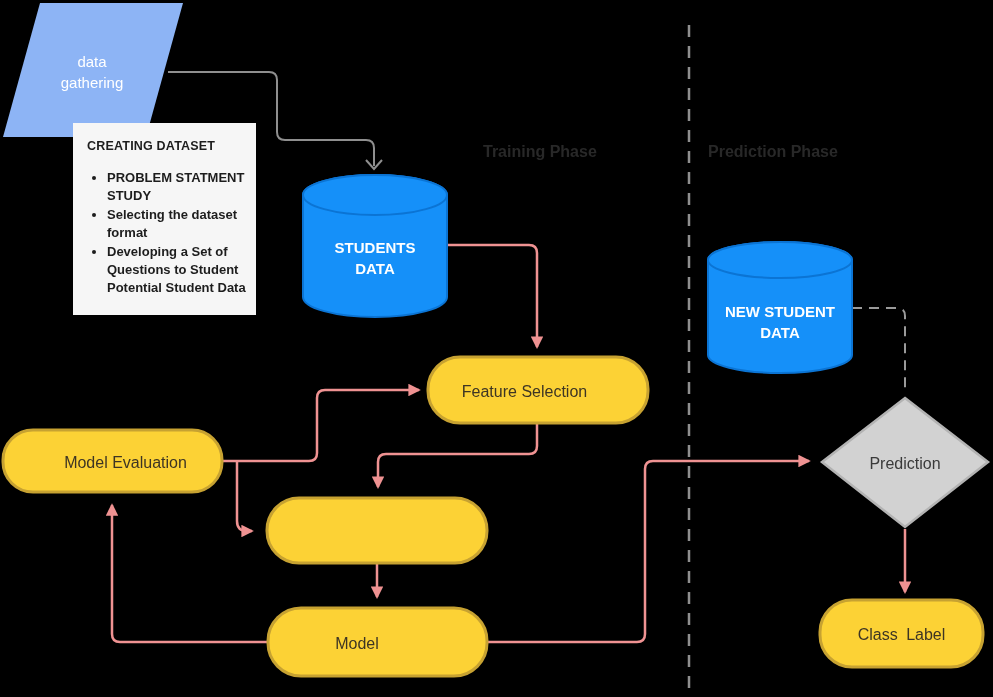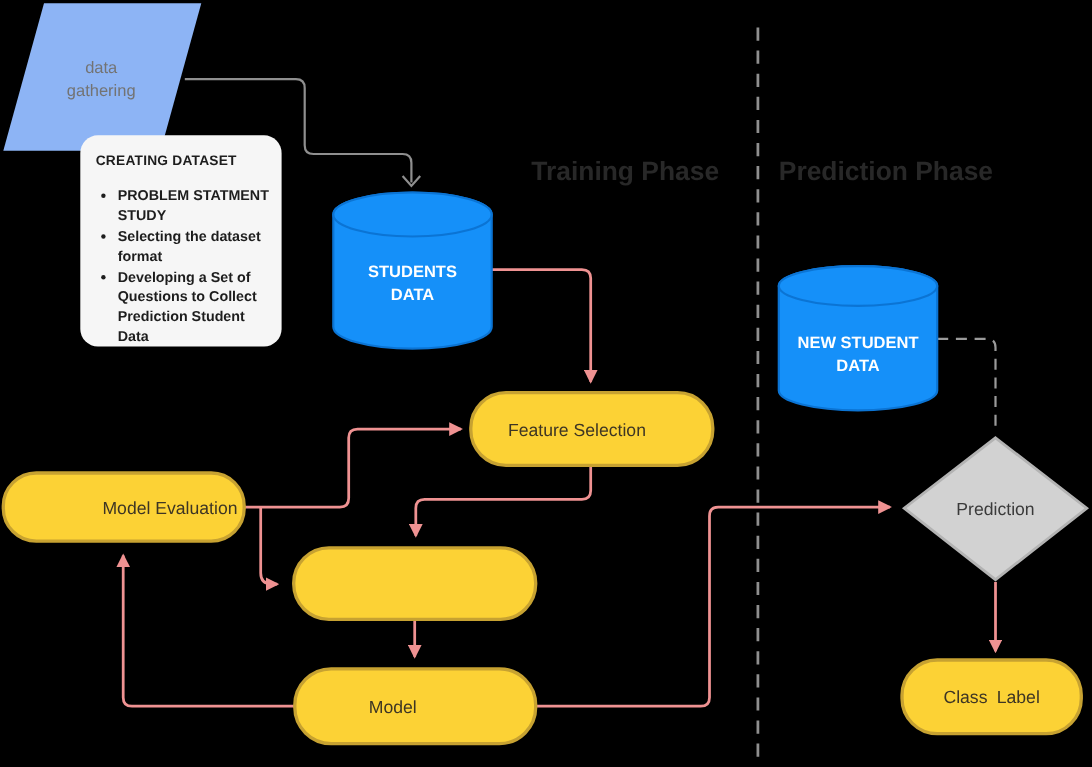--- a/index.html
+++ b/index.html
@@ -16,48 +16,47 @@
   .label {
     position: absolute;
     text-align: center;
     color: #3d3524;
     font-size: 16px;
     line-height: 1.3;
     pointer-events: none;
   }
   .phase-title {
     position: absolute;
-    font-size: 24px;
+    font-size: 16px;
     font-weight: 700;
     color: #282828;
     white-space: nowrap;
   }
   .white-label {
     color: #ffffff;
     font-size: 15px;
     font-weight: 600;
     line-height: 21px;
   }
   .dark-blue-label {
-    color: #737373;
+    color: #ffffff;
     font-size: 15px;
     font-weight: 400;
     line-height: 21px;
   }
   .gray-node-label { color: #3a3a3a; }
 
   #note-box {
     position: absolute;
     left: 73px; top: 123px;
     width: 183px; height: 192px;
     background: #f6f6f6;
     color: #1d1d1d;
     box-sizing: border-box;
     padding: 16px 10px 0 14px;
-    border-radius: 16px;
   }
   #note-box .note-title {
     font-size: 12.5px;
     font-weight: 700;
     letter-spacing: 0.2px;
   }
   #note-box ul {
     margin: 16px 0 0 0;
     padding-left: 20px;
   }
@@ -122,31 +121,31 @@
   <div class="phase-title" style="left:708px; top:143px;">Prediction Phase</div>
 
   <div class="label dark-blue-label" style="left:52px; top:51px; width:80px;">data gathering</div>
 
   <div class="label white-label" style="left:315px; top:237px; width:120px;">STUDENTS DATA</div>
 
   <div class="label white-label" style="left:712px; top:301px; width:136px;">NEW STUDENT DATA</div>
 
   <div class="label" style="left:428px; top:382px; width:193px;">Feature Selection</div>
 
-  <div class="label" style="left:3px; top:453px; width:245px;padding-left:29px;">Model Evaluation</div>
+  <div class="label" style="left:3px; top:453px; width:245px;">Model Evaluation</div>
 
 
   <div class="label" style="left:268px; top:634px; width:178px;">Model</div>
 
   <div class="label gray-node-label" style="left:845px; top:454px; width:120px;">Prediction</div>
 
   <div class="label word-gap" style="left:820px; top:625px; width:163px;text-align:center;">Class Label</div>
 
   <div id="note-box">
     <div class="note-title">CREATING DATASET</div>
     <ul>
       <li>PROBLEM STATMENT STUDY</li>
       <li>Selecting the dataset format</li>
-      <li>Developing a Set of Questions to Collect Prediction Student Data</li>
+      <li>Developing a Set of Questions to Student Potential Student Data</li>
     </ul>
   </div>
 
 </div>
 
 </body></html>

